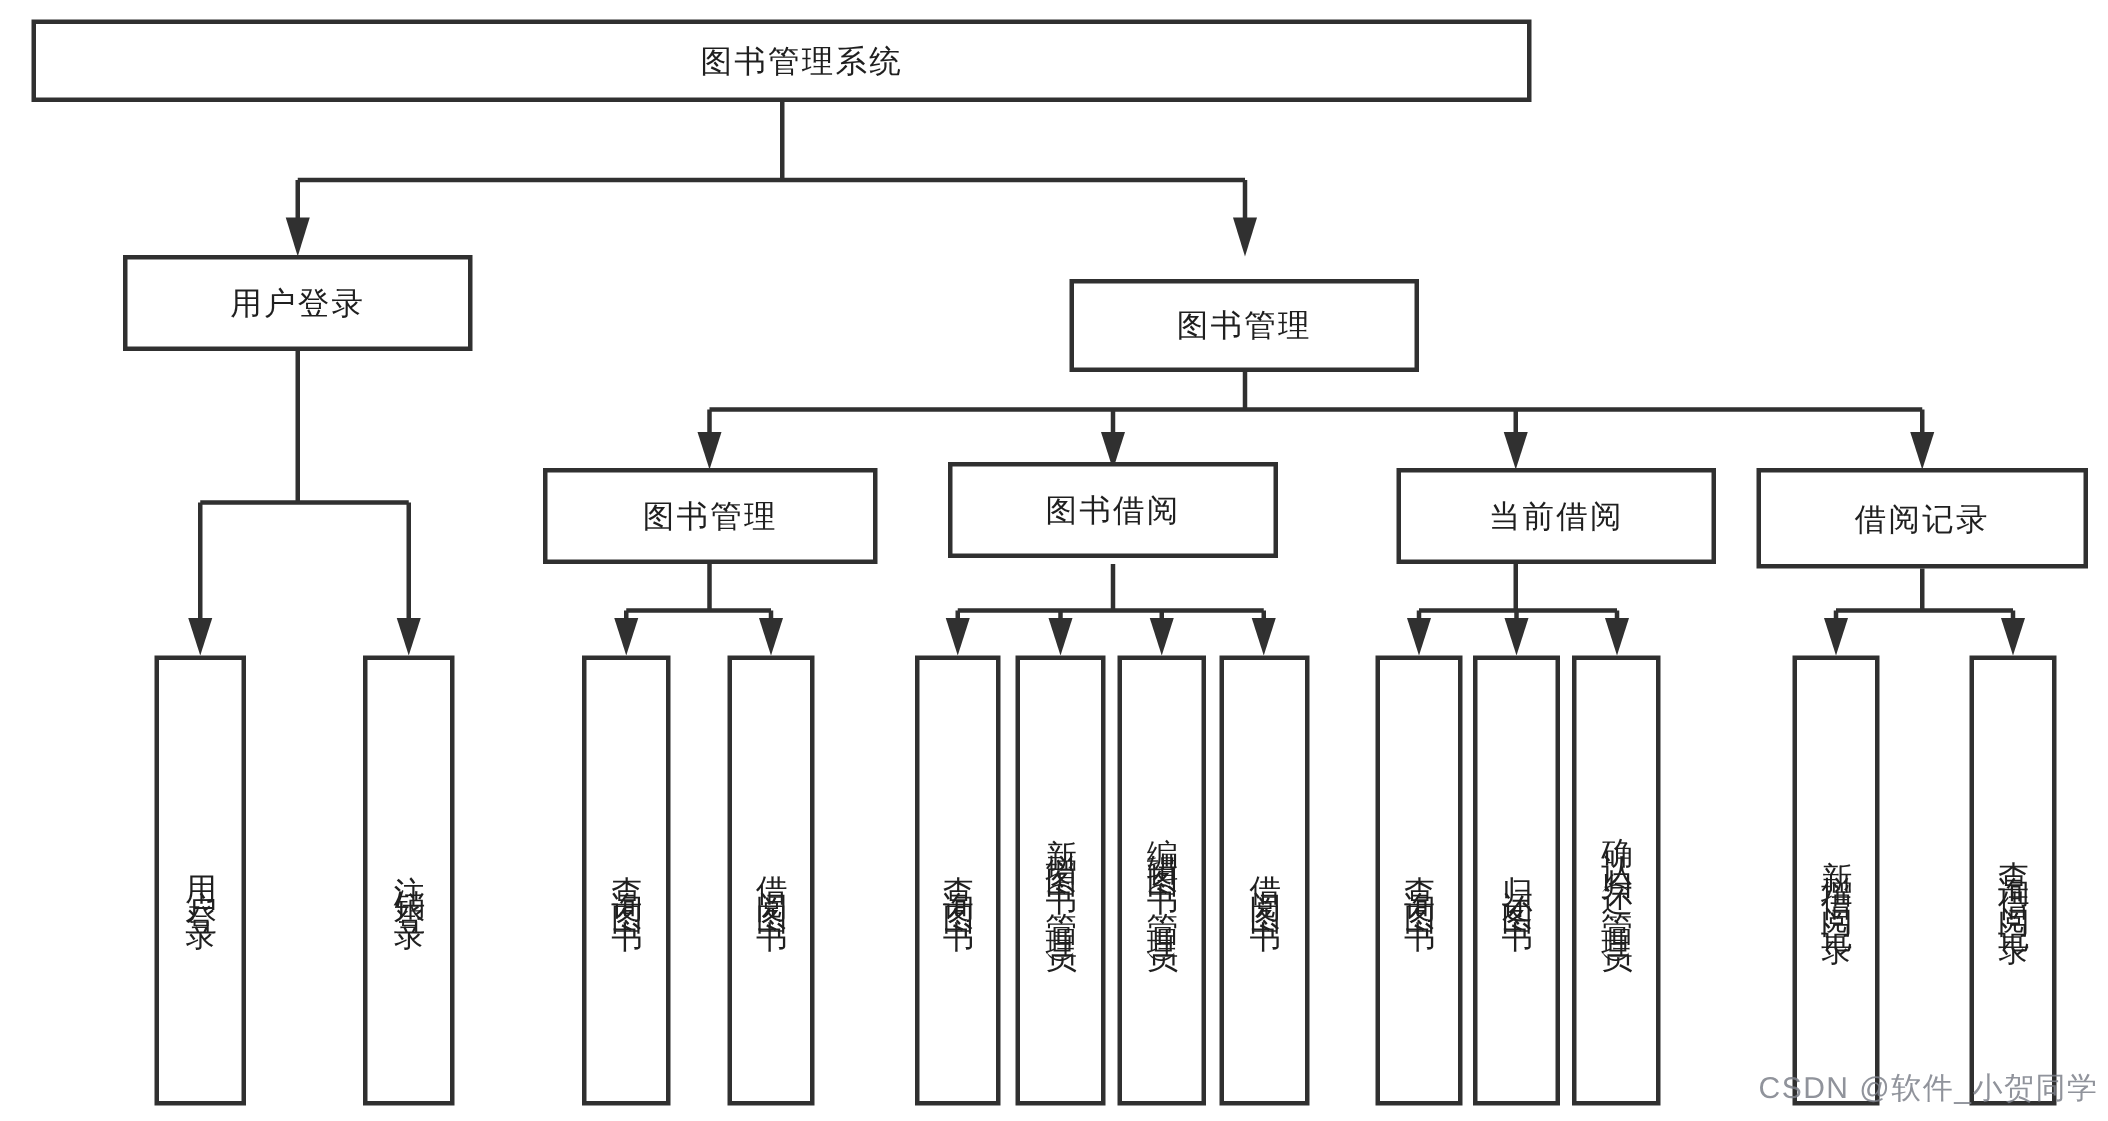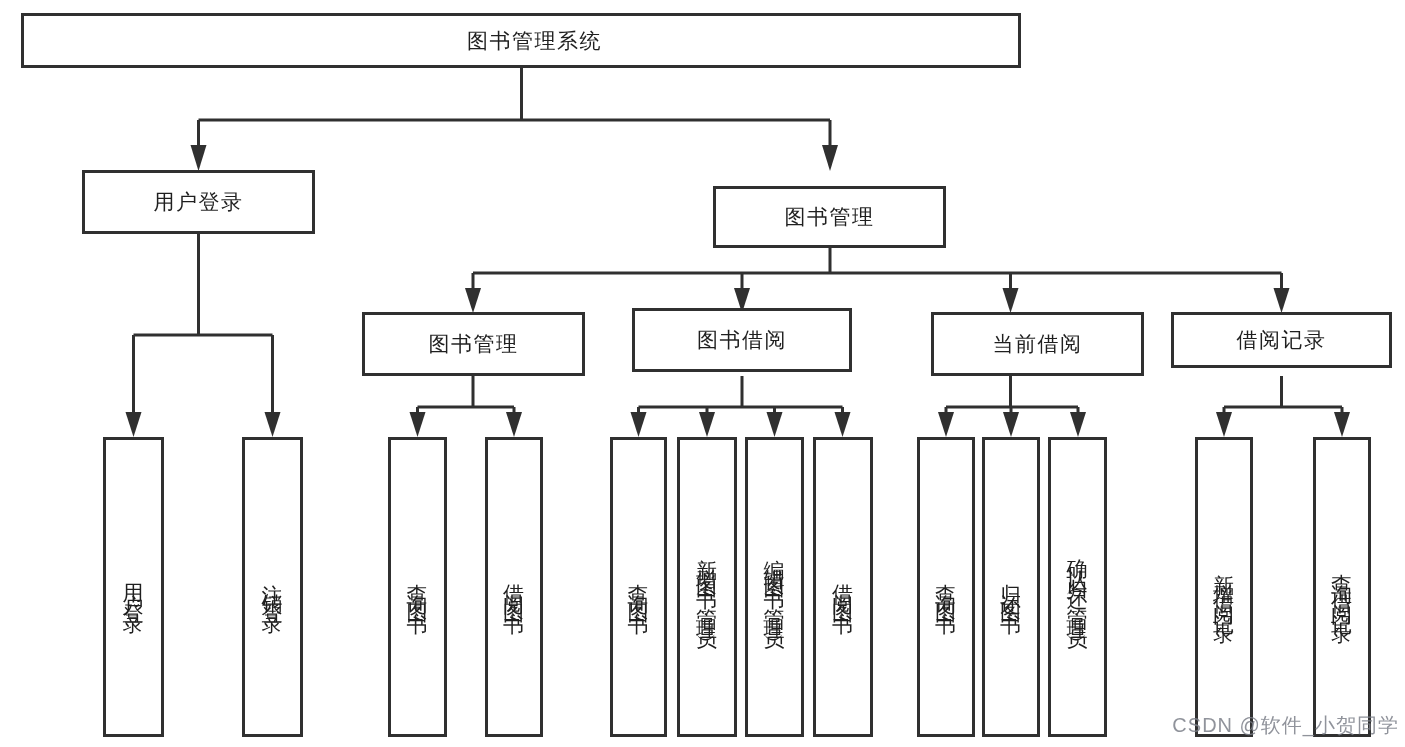--- a/index.html
+++ b/index.html
@@ -102,21 +102,21 @@
 
   <div class="node h" style="left:362px; top:312px; width:223px; height:64px;">
     <span>图书管理</span>
   </div>
   <div class="node h" style="left:632px; top:308px; width:220px; height:64px;">
     <span>图书借阅</span>
   </div>
   <div class="node h" style="left:904px; top:312px; width:213px; height:64px;margin-left:27px;">
     <span>当前借阅</span>
   </div>
-  <div class="node h" style="left:1171px; top:312px; width:221px; height:56px;">
+  <div class="node h" style="left:1171px; top:312px; width:221px; height:67px;">
     <span>借阅记录</span>
   </div>
 
   <div class="node v" style="left:103px; top:437px; width:61px; height:300px;">
     <span>用户登录</span>
   </div>
   <div class="node v" style="left:242px; top:437px; width:61px; height:300px;">
     <span>注销登录</span>
   </div>
   <div class="node v" style="left:388px; top:437px; width:59px; height:300px;">

